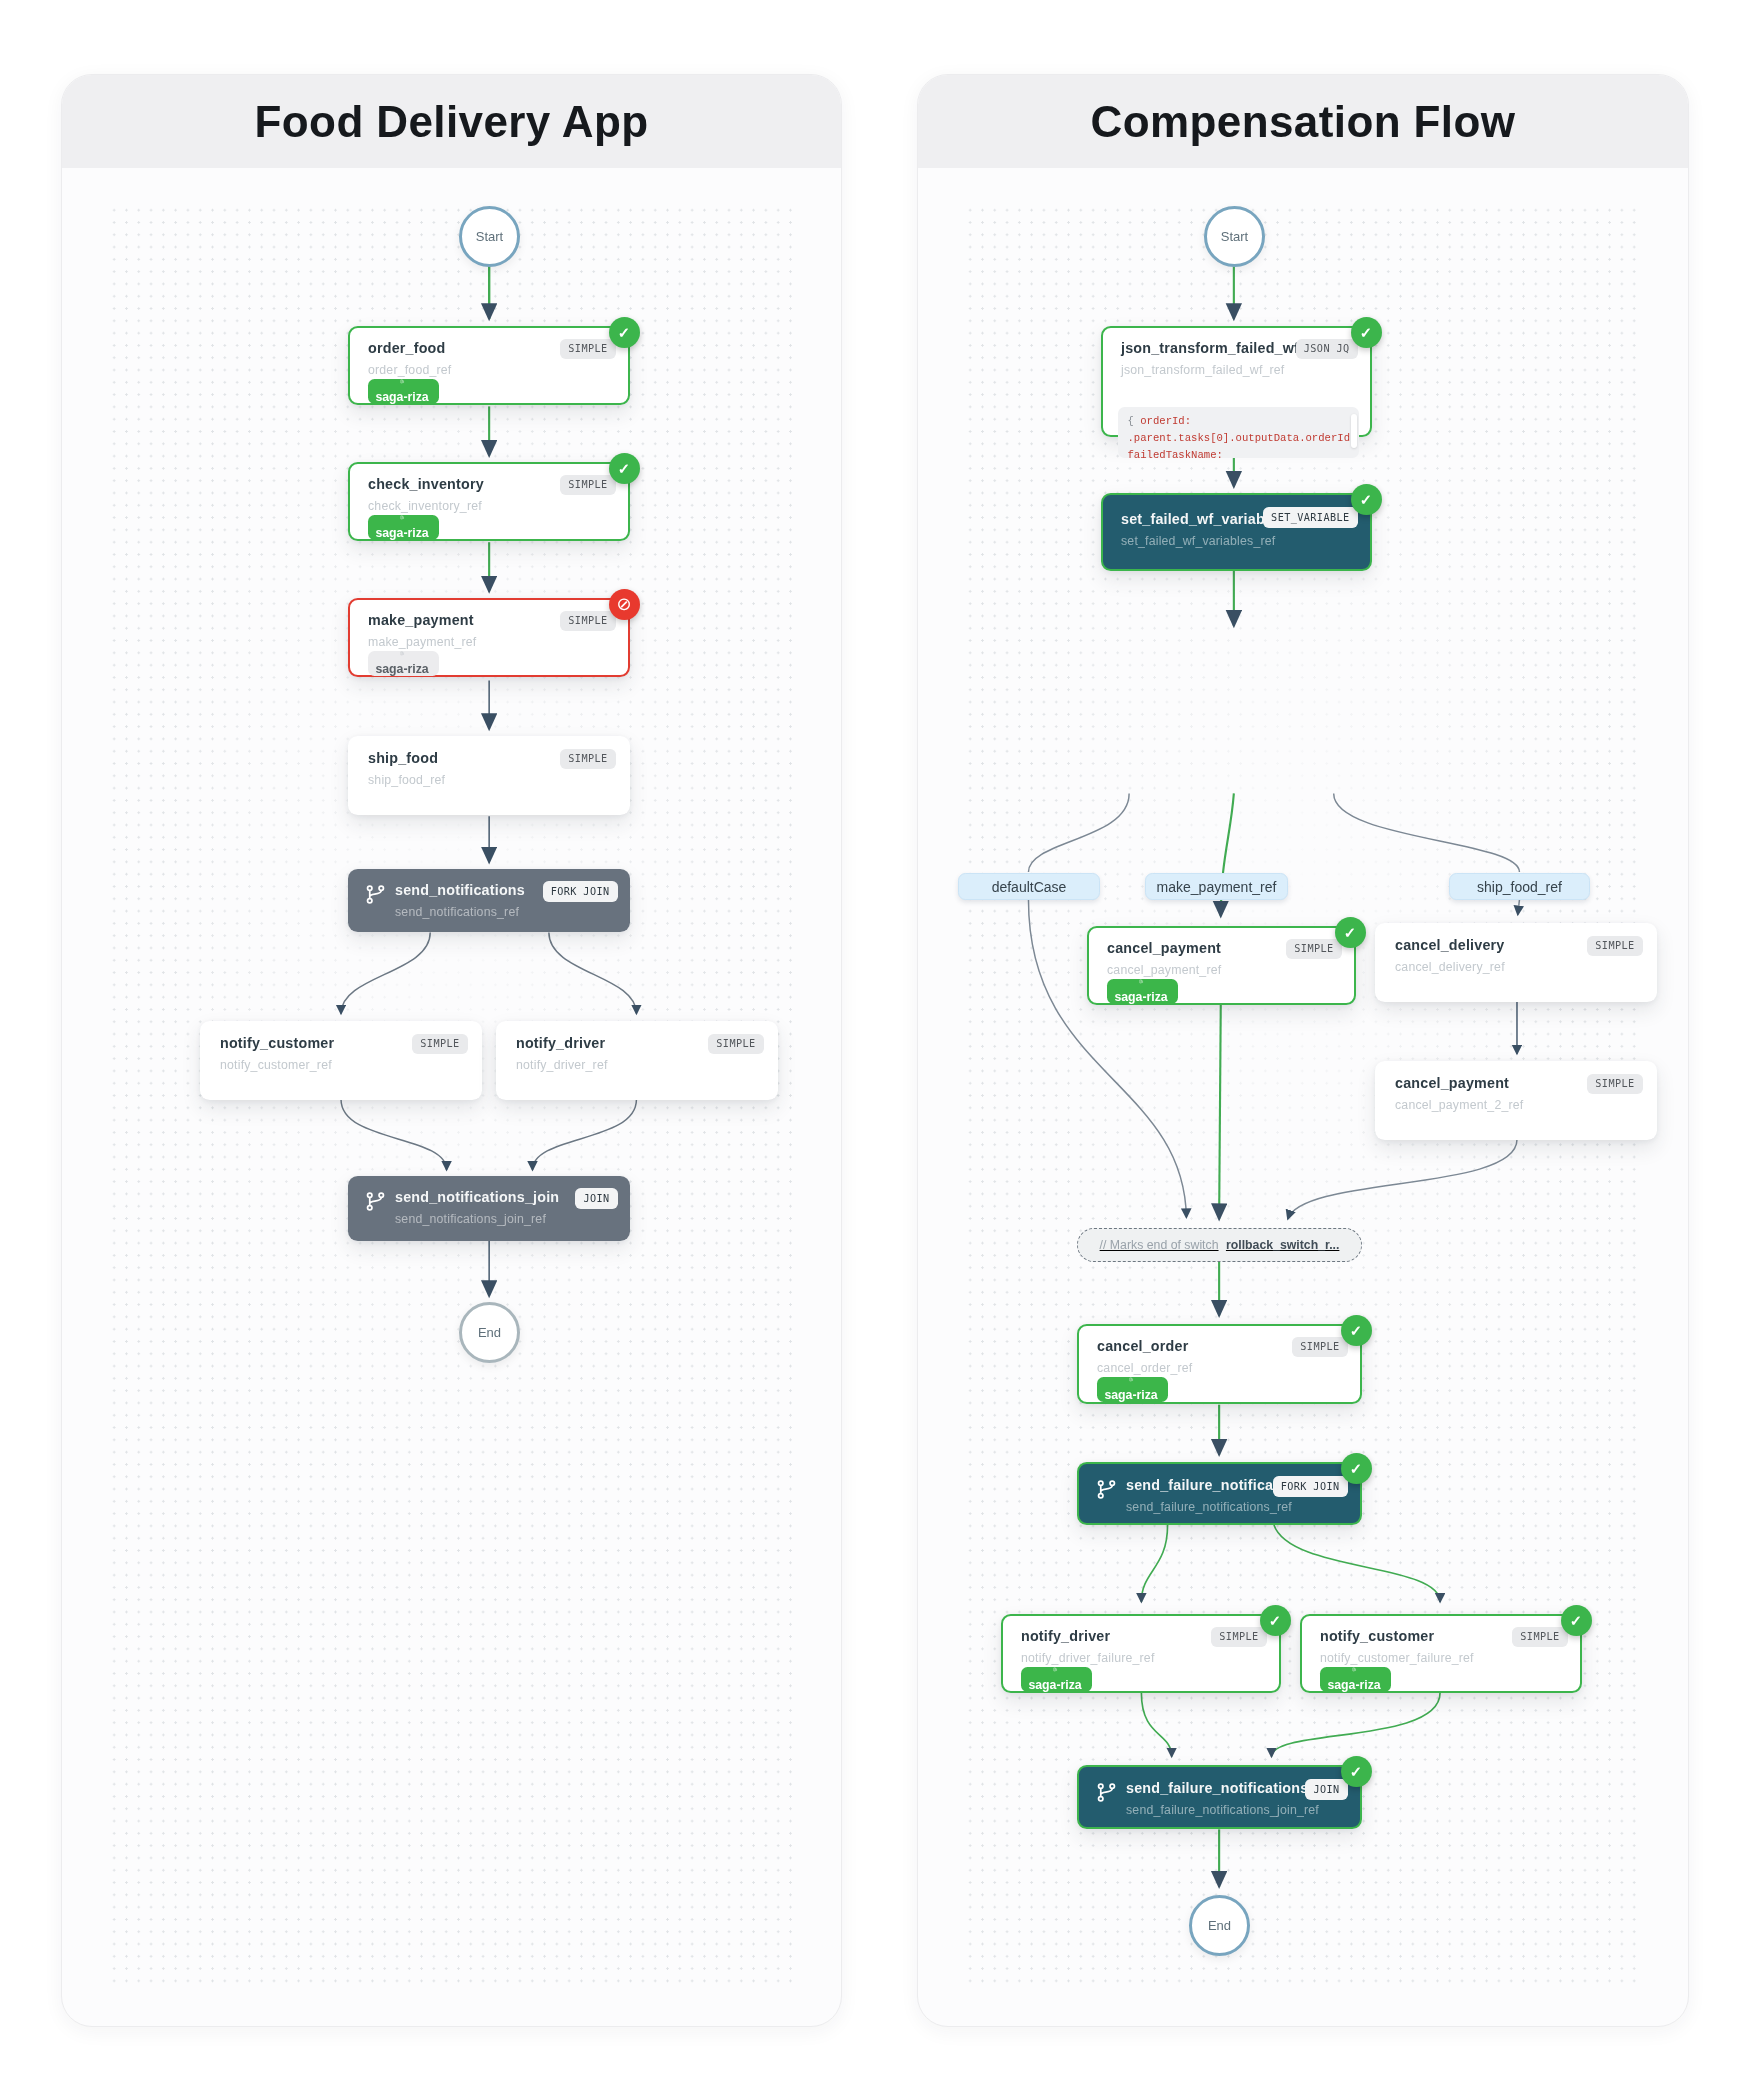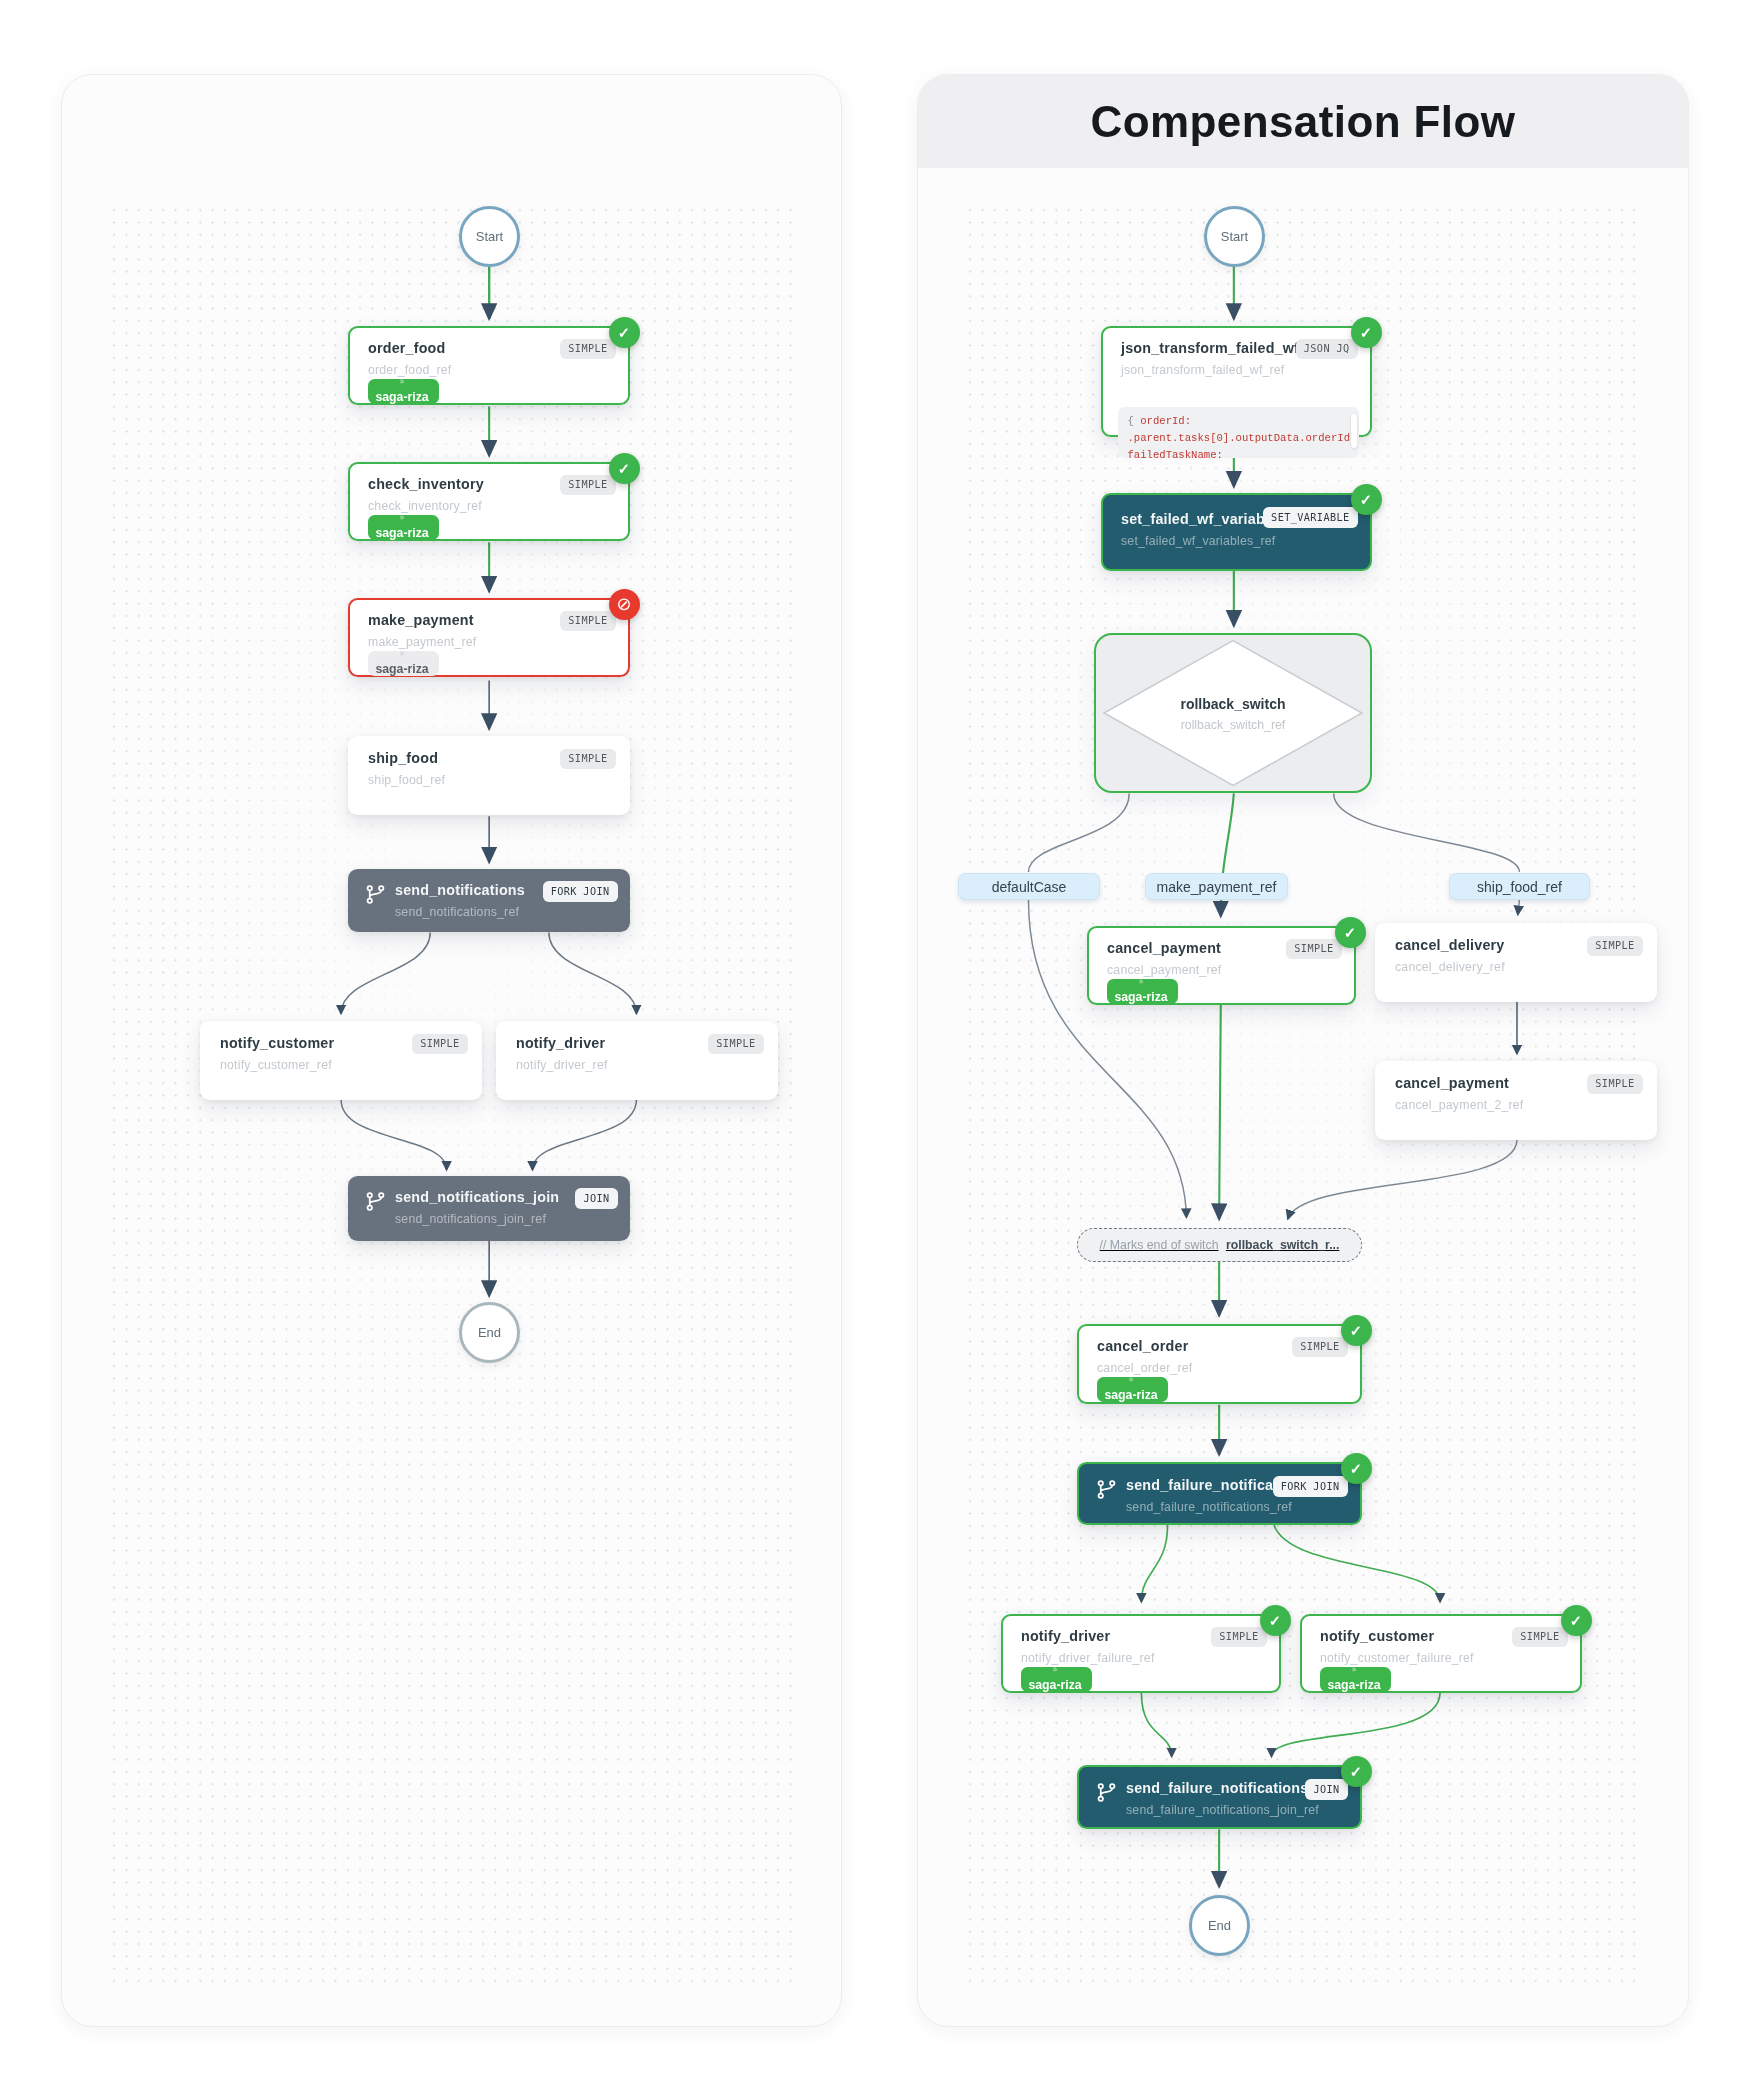--- a/index.html
+++ b/index.html
@@ -70,20 +70,23 @@
     padding:5.7px 9.8px;box-sizing:border-box;font-family:Liberation Mono, monospace;font-size:10.6px;
     line-height:17px;color:#c03a31;overflow:hidden;white-space:nowrap;margin-top:32px;}
   .code-block .c-gray{color:#8a9096;}
   .code-scrollbar{position:absolute;right:2.5px;top:6.5px;width:5.7px;height:34px;background:#ffffff;border-radius:3.3px;
     box-shadow:0 0.8px 2.5px rgba(0,0,0,.15);}
 </style>
 </head>
 <body>
 
 <div class="card" id="card-left">
+  <div class="card-header">
+    <div class="card-title">Food Delivery App</div>
+  </div>
   <div class="canvas">
     <div class="dots"></div>
 
     <svg class="edges" viewBox="0 0 952 2270" width="779" height="1858">
       <defs>
         <marker id="aLb" markerUnits="userSpaceOnUse" markerWidth="24" markerHeight="22" refX="19" refY="10" orient="auto">
           <path d="M0,0 L22,10 L0,20 Z" fill="#3a4f63"></path>
           </marker>
         <marker id="aLs" markerUnits="userSpaceOnUse" markerWidth="15" markerHeight="14" refX="11" refY="6.5" orient="auto">
           <path d="M0,0 L13,6.5 L0,13 Z" fill="#3a4f63"></path>
@@ -257,27 +260,20 @@
       </div>
     </div>
 
     <div class="node dark-teal no-icon" style="left:183px;top:325px;width:271px;height:78px;">
       <div class="status ok">✓</div>
       <div class="node-title">set_failed_wf_variables</div>
       <div class="node-ref">set_failed_wf_variables_ref</div>
       <div class="type-badge">SET_VARIABLE</div>
     </div>
 
-    <div class="switch-node" style="left:176px;top:465px;width:278px;height:160px;">
-      <svg class="diamond" viewBox="0 0 340 196" preserveAspectRatio="none">
-        <polygon points="170,7 330,98 170,189 10,98" fill="#ffffff" stroke="#c9ced3" stroke-width="2"></polygon>
-      </svg>
-      <div class="switch-title">rollback_switch</div>
-      <div class="switch-ref">rollback_switch_ref</div>
-    </div>
 
     <div class="case-pill" style="left:40px;top:705px;width:142px;">
       <span>defaultCase</span>
     </div>
     <div class="case-pill" style="left:227px;top:705px;width:143px;">
       <span>make_payment_ref</span>
     </div>
     <div class="case-pill" style="left:531px;top:705px;width:141px;">
       <span>ship_food_ref</span>
     </div>

